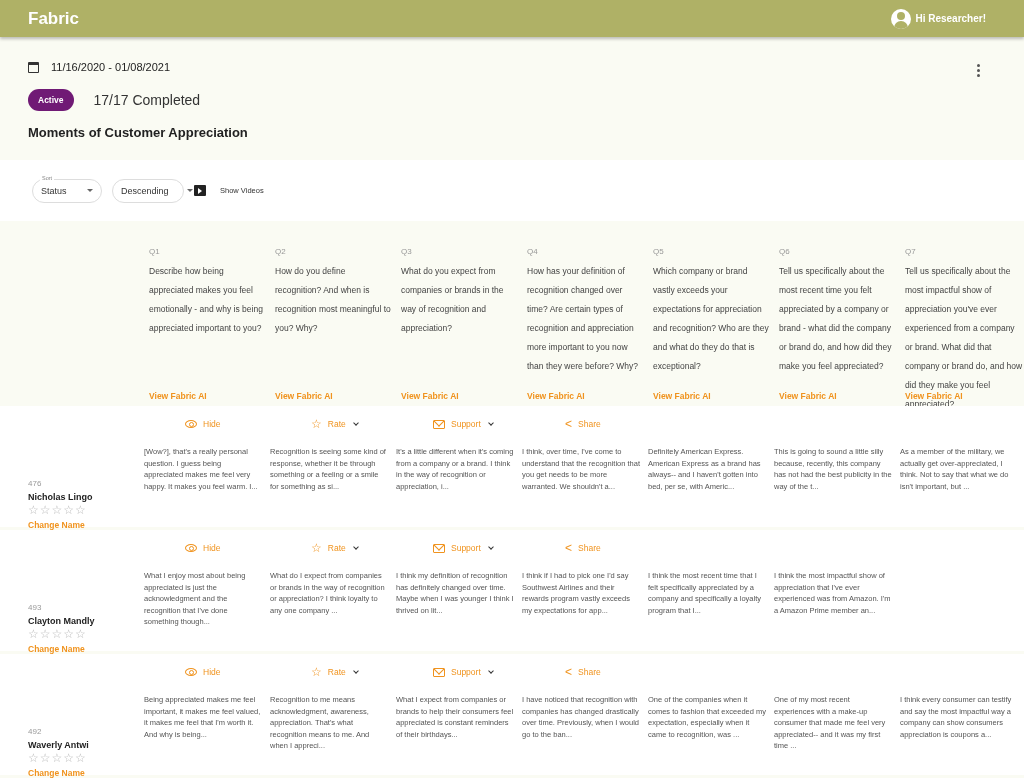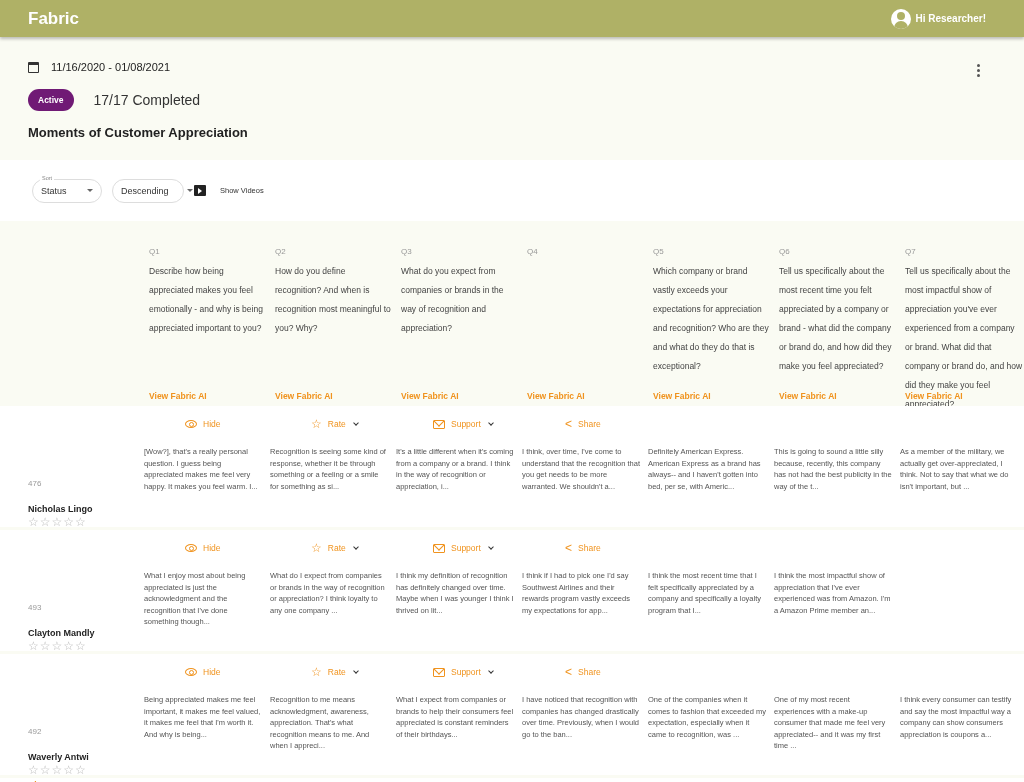--- a/index.html
+++ b/index.html
@@ -47,21 +47,21 @@
     .chev { width: 4px; height: 4px; border-right: 1.3px solid #333; border-bottom: 1.3px solid #333; transform: rotate(45deg); margin-left: 2px; margin-top: -2px; }
     .ic-eye { width: 12px; height: 8px; border: 1.3px solid #f0931e; border-radius: 50%; position: relative; }
     .ic-eye::after { content: ""; position: absolute; left: 3px; top: 1px; width: 3px; height: 3px; border: 1.2px solid #f0931e; border-radius: 50%; }
     .ic-star { font-size: 12px; color: #f0931e; line-height: 1; }
     .ic-mail { width: 12px; height: 9px; border: 1.3px solid #f0931e; border-radius: 1px; position: relative; overflow: hidden; }
     .ic-mail::after { content: ""; position: absolute; left: 1px; top: -4px; width: 7px; height: 7px; border-right: 1.2px solid #f0931e; border-bottom: 1.2px solid #f0931e; transform: rotate(45deg); }
     .ic-share { font-size: 12px; color: #f0931e; line-height: 1; }
 
     .person { position: absolute; left: 28px; top: 41px; }
     .pid { font-size: 8px; color: #999; margin-top: 32px; }
-    .pname { font-size: 9px; font-weight: bold; color: #222; margin-top: 16px; }
+    .pname { font-size: 9px; font-weight: bold; color: #222; margin-top: 4px; }
     .stars { font-size: 12px; color: #bbb; letter-spacing: 1px; margin-top: 1px; line-height: 14px; }
     .change { font-size: 8.5px; color: #f0931e; font-weight: bold; margin-top: 3px; cursor: pointer; }
     .status { display: flex; align-items: center; gap: 9px; margin-top: 8px; margin-left: 5px; font-size: 8.5px; font-weight: bold; color: #f0931e; }
     .ic-hist { width: 11px; height: 11px; border: 1.4px solid #f0931e; border-radius: 50%; border-left-color: transparent; position: relative; }
     .ic-hist::after { content: ""; position: absolute; left: 3.5px; top: 1.5px; width: 2px; height: 3px; border-left: 1.2px solid #f0931e; border-bottom: 1.2px solid #f0931e; }
 
     .answers { position: absolute; left: 144px; top: 40px; display: flex; }
     .ans { width: 126px; padding-right: 8px; font-size: 7.5px; line-height: 11.5px; color: #555; }
   </style>
 </head>
@@ -120,20 +120,21 @@
       <div class="qtext">How do you define recognition? And when is recognition most meaningful to you? Why?</div>
       <div class="fabric-ai">View Fabric AI</div>
     </div>
     <div class="qcol">
       <div class="qnum">Q3</div>
       <div class="qtext">What do you expect from companies or brands in the way of recognition and appreciation?</div>
       <div class="fabric-ai">View Fabric AI</div>
     </div>
     <div class="qcol">
       <div class="qnum">Q4</div>
+      <div class="qtext">How has your definition of recognition changed over time? Are certain types of recognition and appreciation more important to you now than they were before? Why?</div>
       <div class="fabric-ai">View Fabric AI</div>
     </div>
     <div class="qcol">
       <div class="qnum">Q5</div>
       <div class="qtext">Which company or brand vastly exceeds  your expectations for appreciation and recognition? Who are they and what do they do that is exceptional?</div>
       <div class="fabric-ai">View Fabric AI</div>
     </div>
     <div class="qcol">
       <div class="qnum">Q6</div>
       <div class="qtext">Tell us specifically about the most recent time you felt appreciated by a company or brand - what did the company or brand do, and how did they make you feel appreciated?</div>

